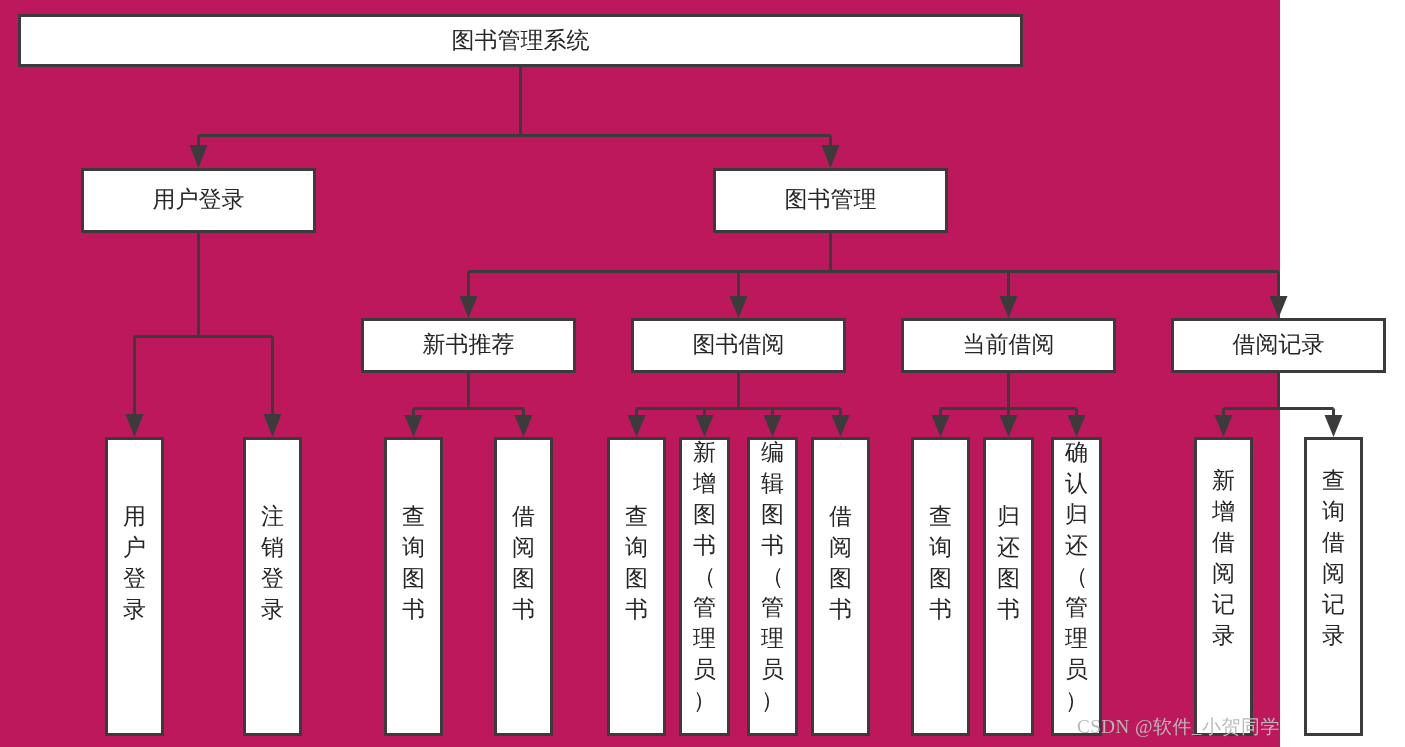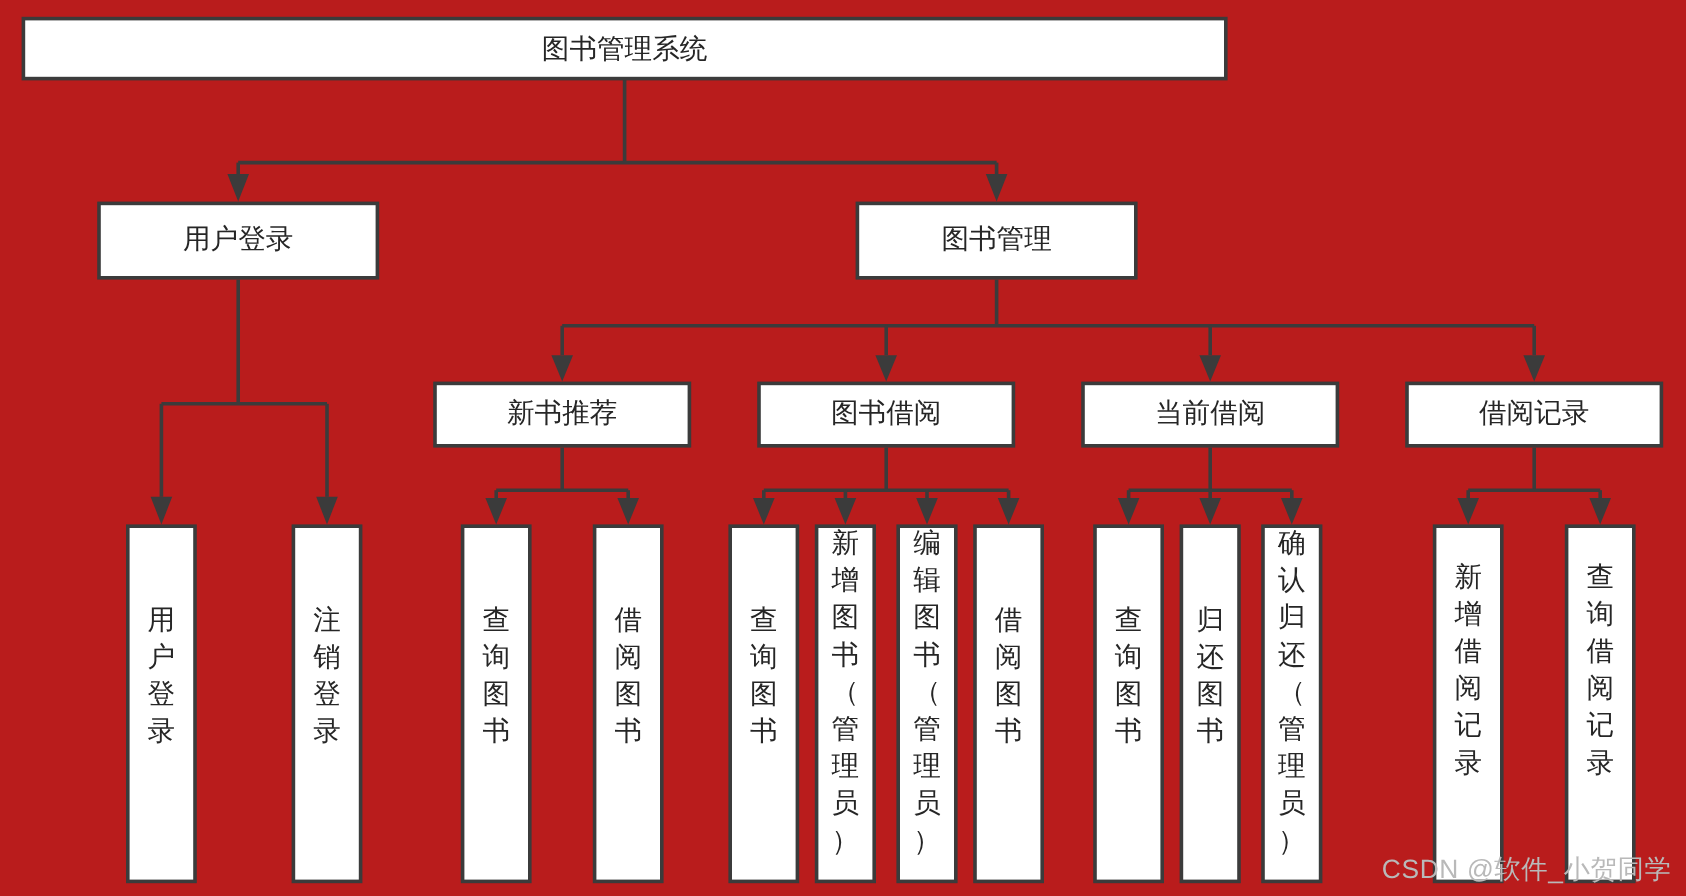--- a/index.html
+++ b/index.html
@@ -8,23 +8,23 @@
     background: #ffffff;
   }
   body {
     width: 1405px;
     height: 747px;
     font-family: "Liberation Sans", "DejaVu Sans", sans-serif;
     overflow: hidden;
   }
   #diagram-root {
     position: relative;
-    width: 1405px;
+    width: 1280px;
     height: 747px;
-    background: #b91c1c;
+    background: #be185d;
   }
   svg#tree-svg {
     position: absolute;
     left: 0;
     top: 0;
     width: 1405px;
     height: 747px;
     display: block;
   }
   .node-box {
@@ -50,24 +50,24 @@
     dominant-baseline: middle;
   }
   .node-label-v {
     fill: #262626;
     font-family: "Liberation Sans", "DejaVu Sans", sans-serif;
     font-size: 23px;
     text-anchor: middle;
   }
   .watermark {
     position: absolute;
-    right: 12px;
+    right: 0;
     bottom: 7px;
-    font-family: Liberation Sans, sans-serif;
-    font-size: 22px;
+    font-family: Liberation Serif, serif;
+    font-size: 19px;
     color: #b9b9b9;
     white-space: nowrap;
     letter-spacing: 0.5px;
     pointer-events: none;
   }
 </style>
 </head>
 <body>
 
 <div id="diagram-root">

